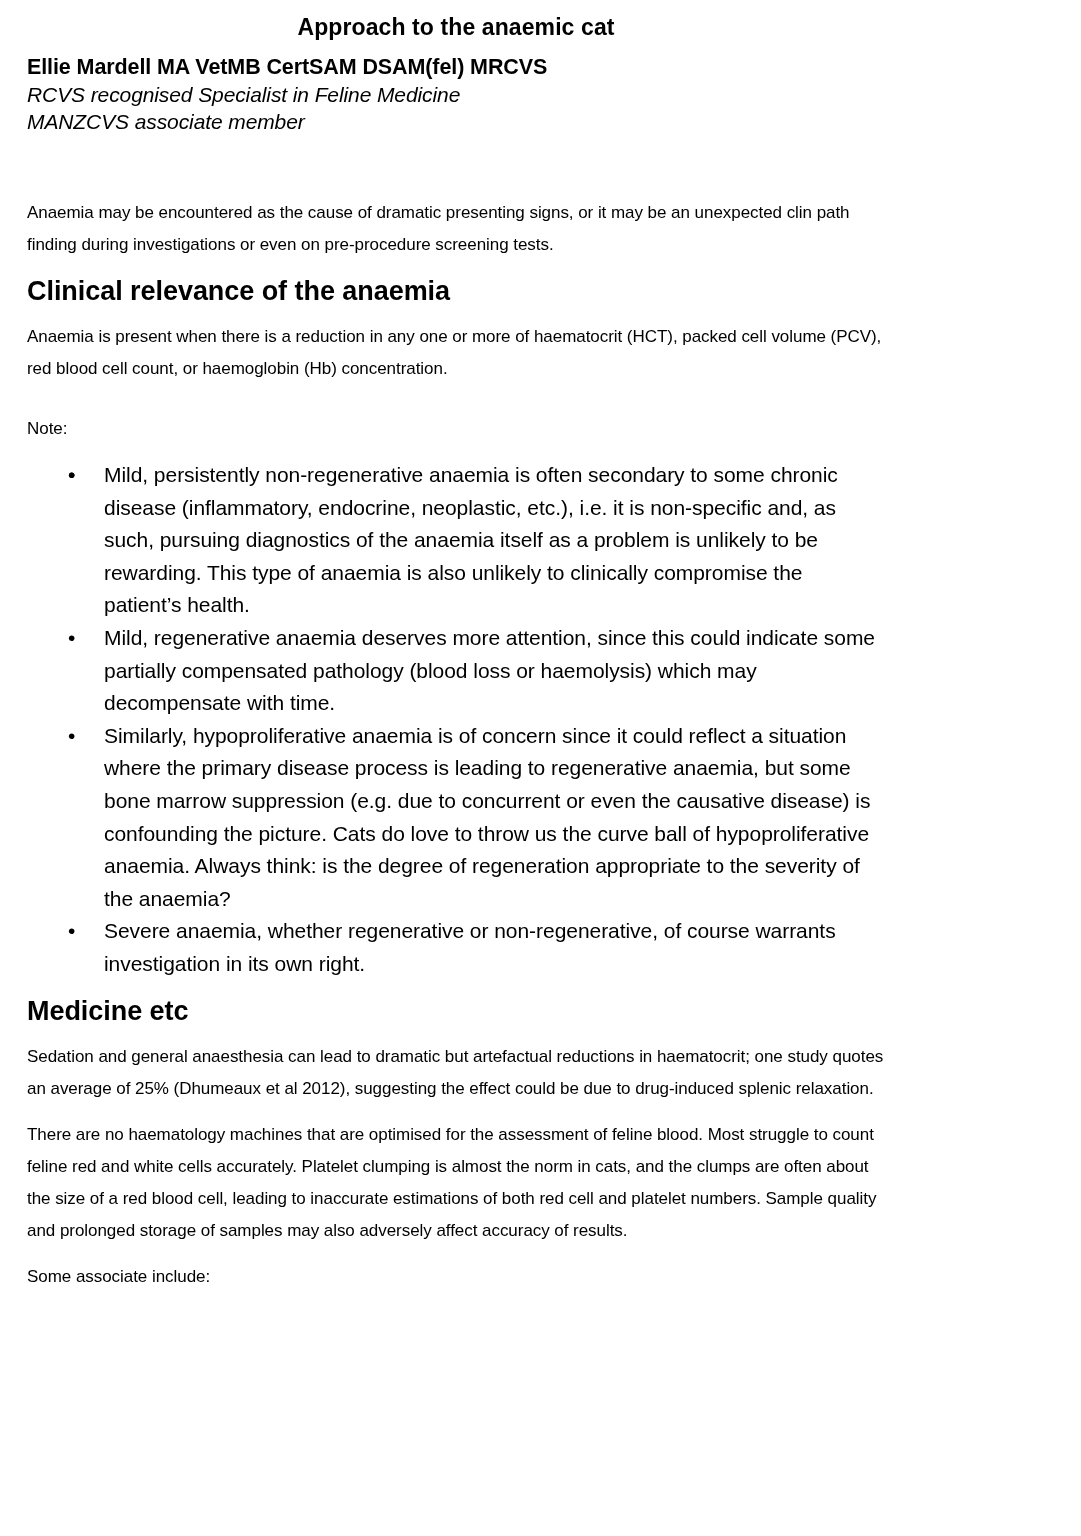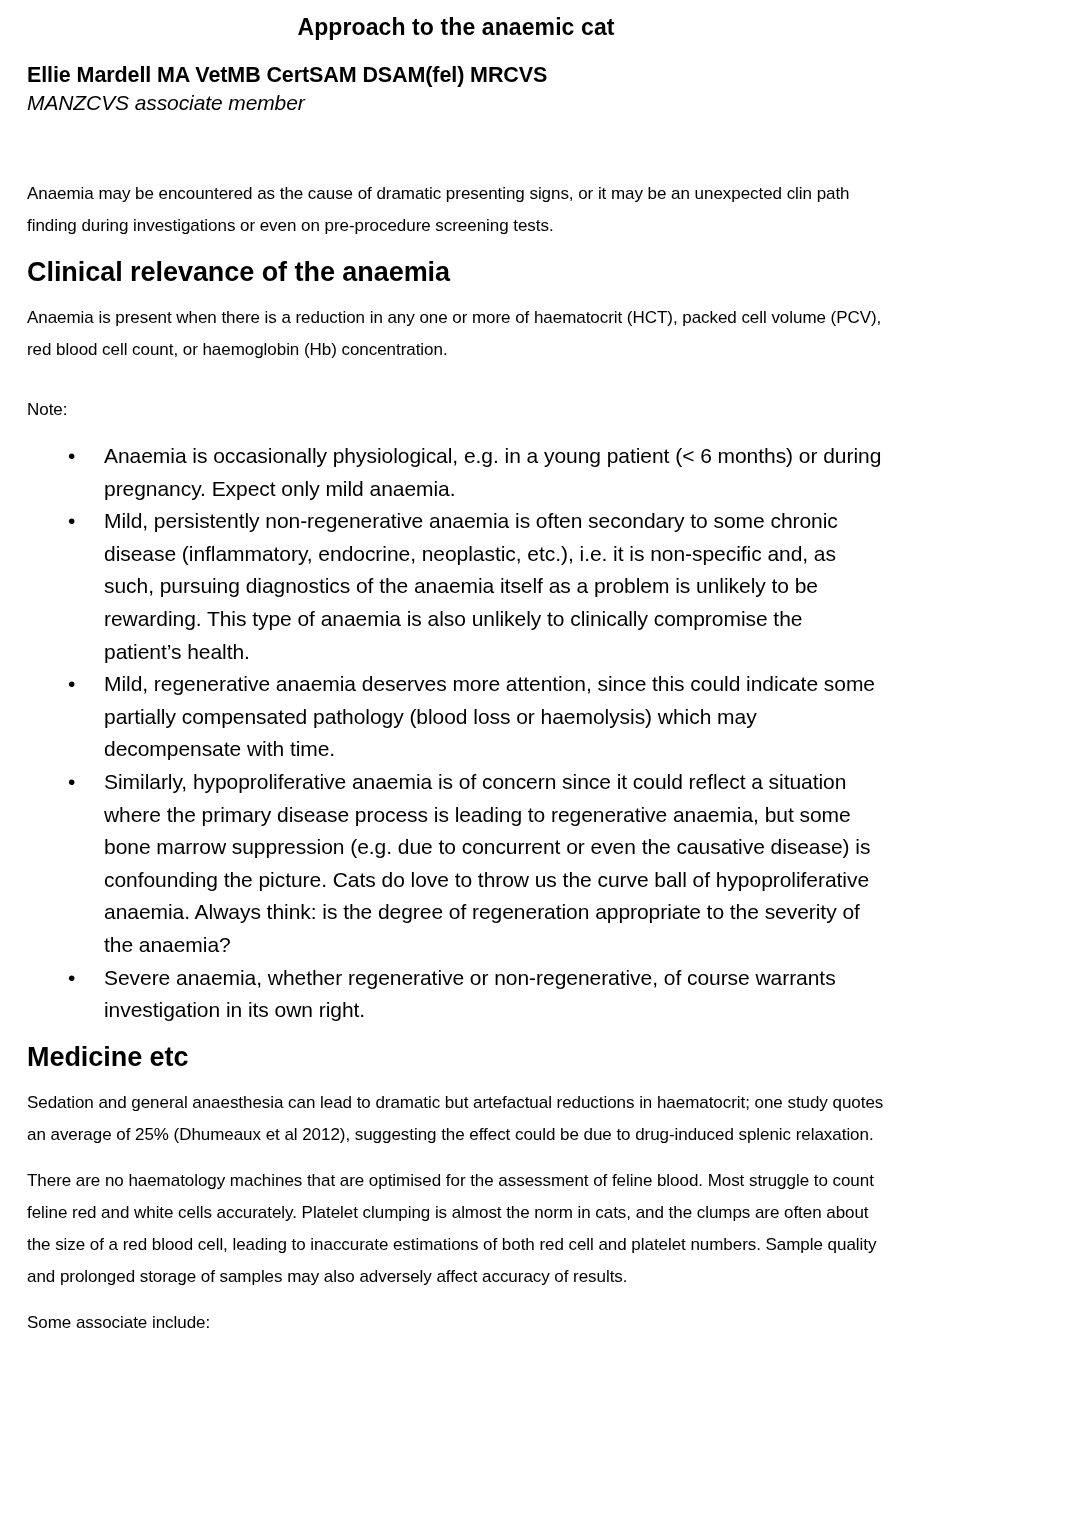--- a/index.html
+++ b/index.html
@@ -24,21 +24,21 @@
   }
   .doc-title {
     text-align: center;
     font-size: 23px;
     font-weight: bold;
     line-height: 30px;
     margin: 4px 0 0 0;
     letter-spacing: 0.1px;
   }
   .author-block {
-    margin-top: 20px;
+    margin-top: 12px;
   }
   .author-name {
     font-size: 21.5px;
     font-weight: bold;
     line-height: 27px;
     letter-spacing: -0.1px;
   }
   .author-sub {
     font-size: 21px;
     font-style: italic;
@@ -82,20 +82,21 @@
 </style>
 </head>
 <body>
 
 <div class="page">
 
   <h1 class="doc-title">Approach to the anaemic cat</h1>
 
   <div class="author-block">
     <div class="author-name">Ellie Mardell MA VetMB CertSAM DSAM(fel) MRCVS</div>
+    <div class="author-sub">RCVS recognised Specialist in Feline Medicine</div>
     <div class="author-sub">MANZCVS associate member</div>
   </div>
 
   <div class="gap-large"></div>
 
   <p class="body-text">Anaemia may be encountered as the cause of dramatic presenting signs, or it may be an unexpected clin path finding during investigations or even on pre-procedure screening tests.</p>
 
   <div class="gap-para"></div>
 
   <h2 class="section-heading">Clinical relevance of the anaemia</h2>
@@ -109,21 +110,20 @@
 
   <div class="gap-para"></div>
 
   <p class="body-text">Note:</p>
 
   <div class="gap-para"></div>
 
   <ul class="note-list">
     <li>
       <span class="bullet-mark">•</span>
-      <span>Anaemia is occasionally physiological, e.g. in a young patient (&lt; 6 months) or during pregnancy. Expect only mild anaemia.</span>
     </li>
     <li>
       <span class="bullet-mark">•</span>
       <span>Mild, persistently non-regenerative anaemia is often secondary to some chronic disease (inflammatory, endocrine, neoplastic, etc.), i.e. it is non-specific and, as such, pursuing diagnostics of the anaemia itself as a problem is unlikely to be rewarding. This type of anaemia is also unlikely to clinically compromise the patient’s health.</span>
     </li>
     <li>
       <span class="bullet-mark">•</span>
       <span>Mild, regenerative anaemia deserves more attention, since this could indicate some partially compensated pathology (blood loss or haemolysis) which may decompensate with time.</span>
     </li>
     <li>

